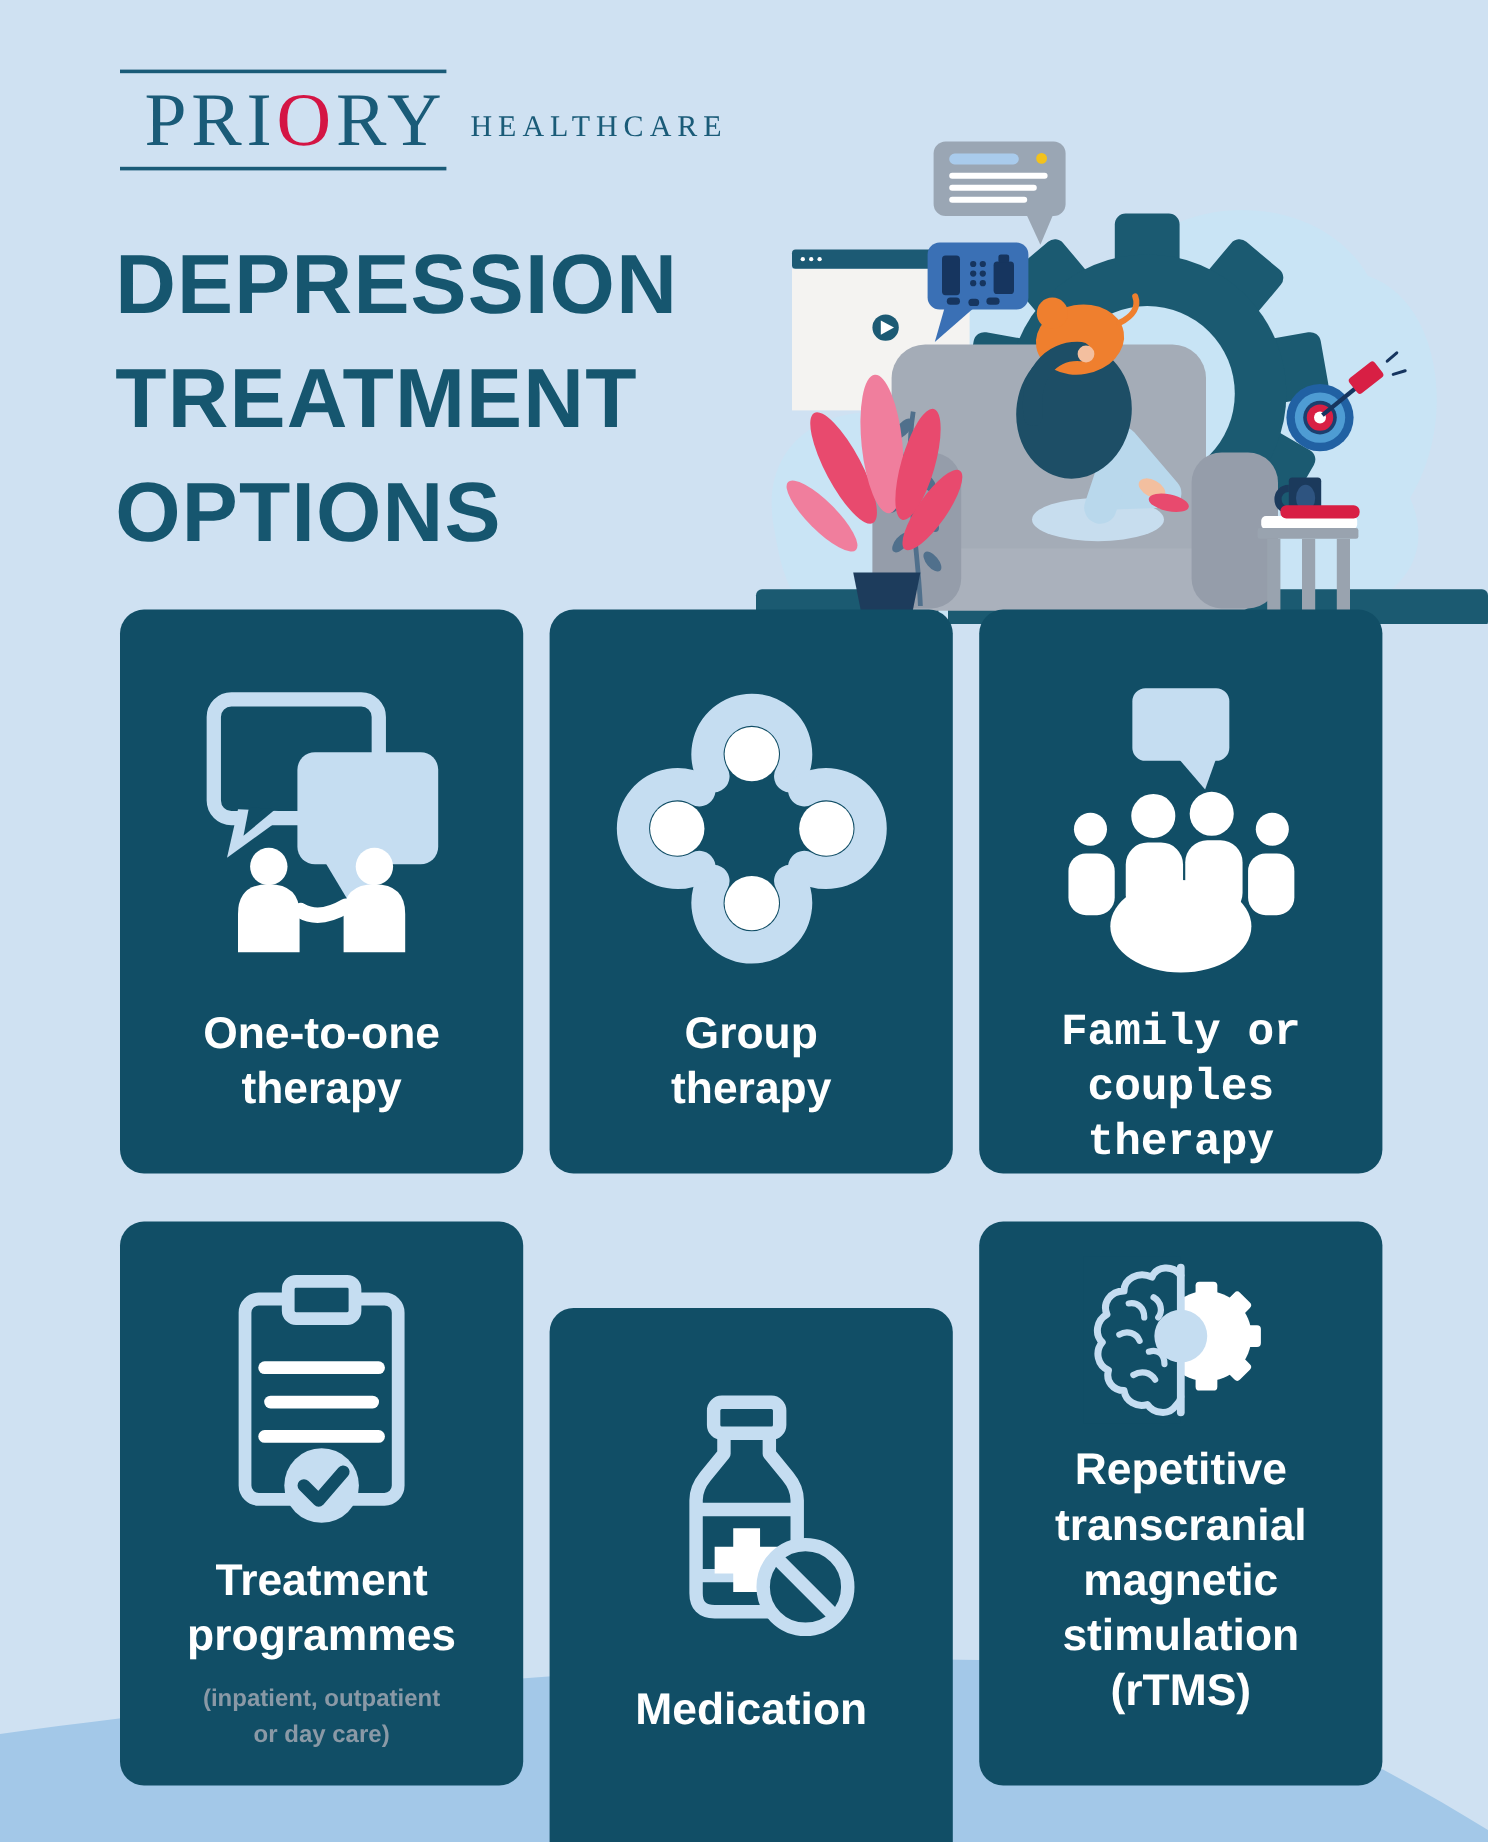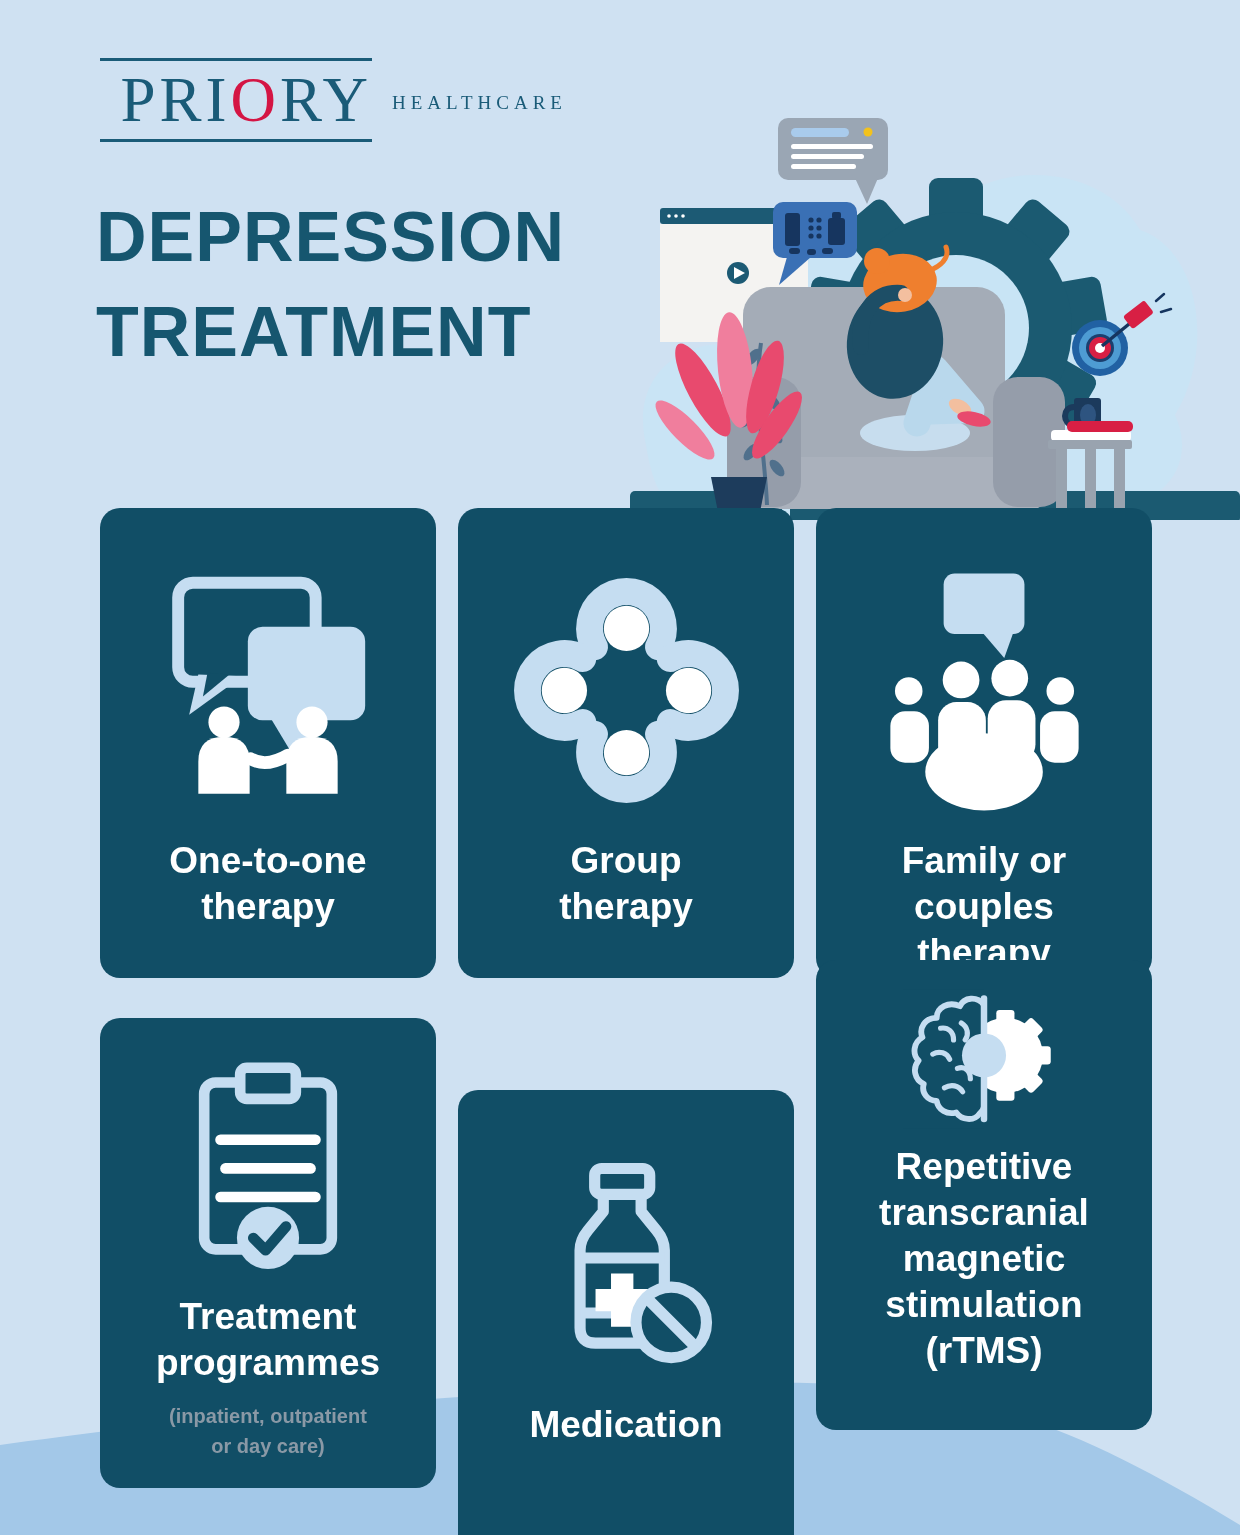--- a/index.html
+++ b/index.html
@@ -13,21 +13,21 @@
   .logo-rule{height:3px;background:#1a5b78;}
   .logo-word{
     font-family:"Liberation Serif", serif;
     font-size:63px;line-height:78px;letter-spacing:4px;
     color:#1a5b78;text-align:right;white-space:nowrap;
   }
   .logo-word .o{color:#d41544;}
   .logo-suffix{
     position:absolute;left:392px;top:92px;
     font-family:"Liberation Serif", serif;
-    font-size:19px;letter-spacing:5px;color:#1a5b78;white-space:nowrap;
+    font-size:25px;letter-spacing:5px;color:#1a5b78;white-space:nowrap;
   }
   
   .page-title{
     position:absolute;left:96px;top:190px;margin:0;
     font-size:70px;line-height:95px;font-weight:700;letter-spacing:1px;
     color:#16566f;
   }
   .page-title span{display:block;}
   
   .hero{position:absolute;left:615px;top:85px;width:625px;height:435px;}
@@ -35,24 +35,24 @@
   .wave{position:absolute;left:0;bottom:0;width:1240px;height:160px;}
   
   .card{
     position:absolute;width:336px;height:470px;
     background:#114e66;border-radius:20px;
     display:flex;flex-direction:column;align-items:center;
     box-sizing:border-box;
   }
   .card.pos-r1c1{left:100px;top:508px;}
   .card.pos-r1c2{left:458px;top:508px;}
-  .card.pos-r1c3{left:816px;top:508px;}
+  .card.pos-r1c3{left:816px;top:508px;font-family:Liberation Mono, monospace;}
   .card.pos-r2c1{left:100px;top:1018px;}
   .card.pos-r2c2{left:458px;top:1062px;margin-top:28px;}
-  .card.pos-r2c3{left:816px;top:960px;}
+  .card.pos-r2c3{left:816px;top:1018px;}
   .icon-wrap{display:flex;align-items:center;justify-content:center;margin-top:45px;height:275px;}
   .card.c4 .icon-wrap{margin-top:40px;height:220px;}
   .card.c5 .icon-wrap{margin-top:68px;height:218px;}
   .card.c6 .icon-wrap{margin-top:30px;height:138px;}
   .card-label{
     margin-top:10px;
     color:#ffffff;font-size:37px;line-height:46px;font-weight:700;
     text-align:center;white-space:pre-line;
   }
   .card.c4 .card-label{margin-top:16px;}
@@ -74,20 +74,21 @@
 <div class="logo">
   <div class="logo-rule"></div>
   <div class="logo-word"><span>PRI</span><span class="o">O</span><span>RY</span></div>
   <div class="logo-rule"></div>
 </div>
 <div class="logo-suffix">HEALTHCARE</div>
 
 <h1 class="page-title">
   <span>DEPRESSION</span>
   <span>TREATMENT</span>
+  <span>OPTIONS</span>
 </h1>
 
 <svg class="hero" viewBox="0 0 625 435">
 
   <path d="M30 355 C15 275 90 245 140 265 C125 180 225 135 300 175 C330 70 480 65 525 145 C585 165 600 265 560 330 C585 385 540 428 480 425 L95 430 C45 430 38 400 30 355 Z" fill="#c9e4f5"></path>
 
   <g>
     <rect x="45" y="139" width="148" height="118" fill="#f4f3f1"></rect>
     <rect x="45" y="123" width="148" height="16" rx="3" fill="#1c5a74"></rect>
     <circle cx="54" cy="131" r="1.8" fill="#fff"></circle>

